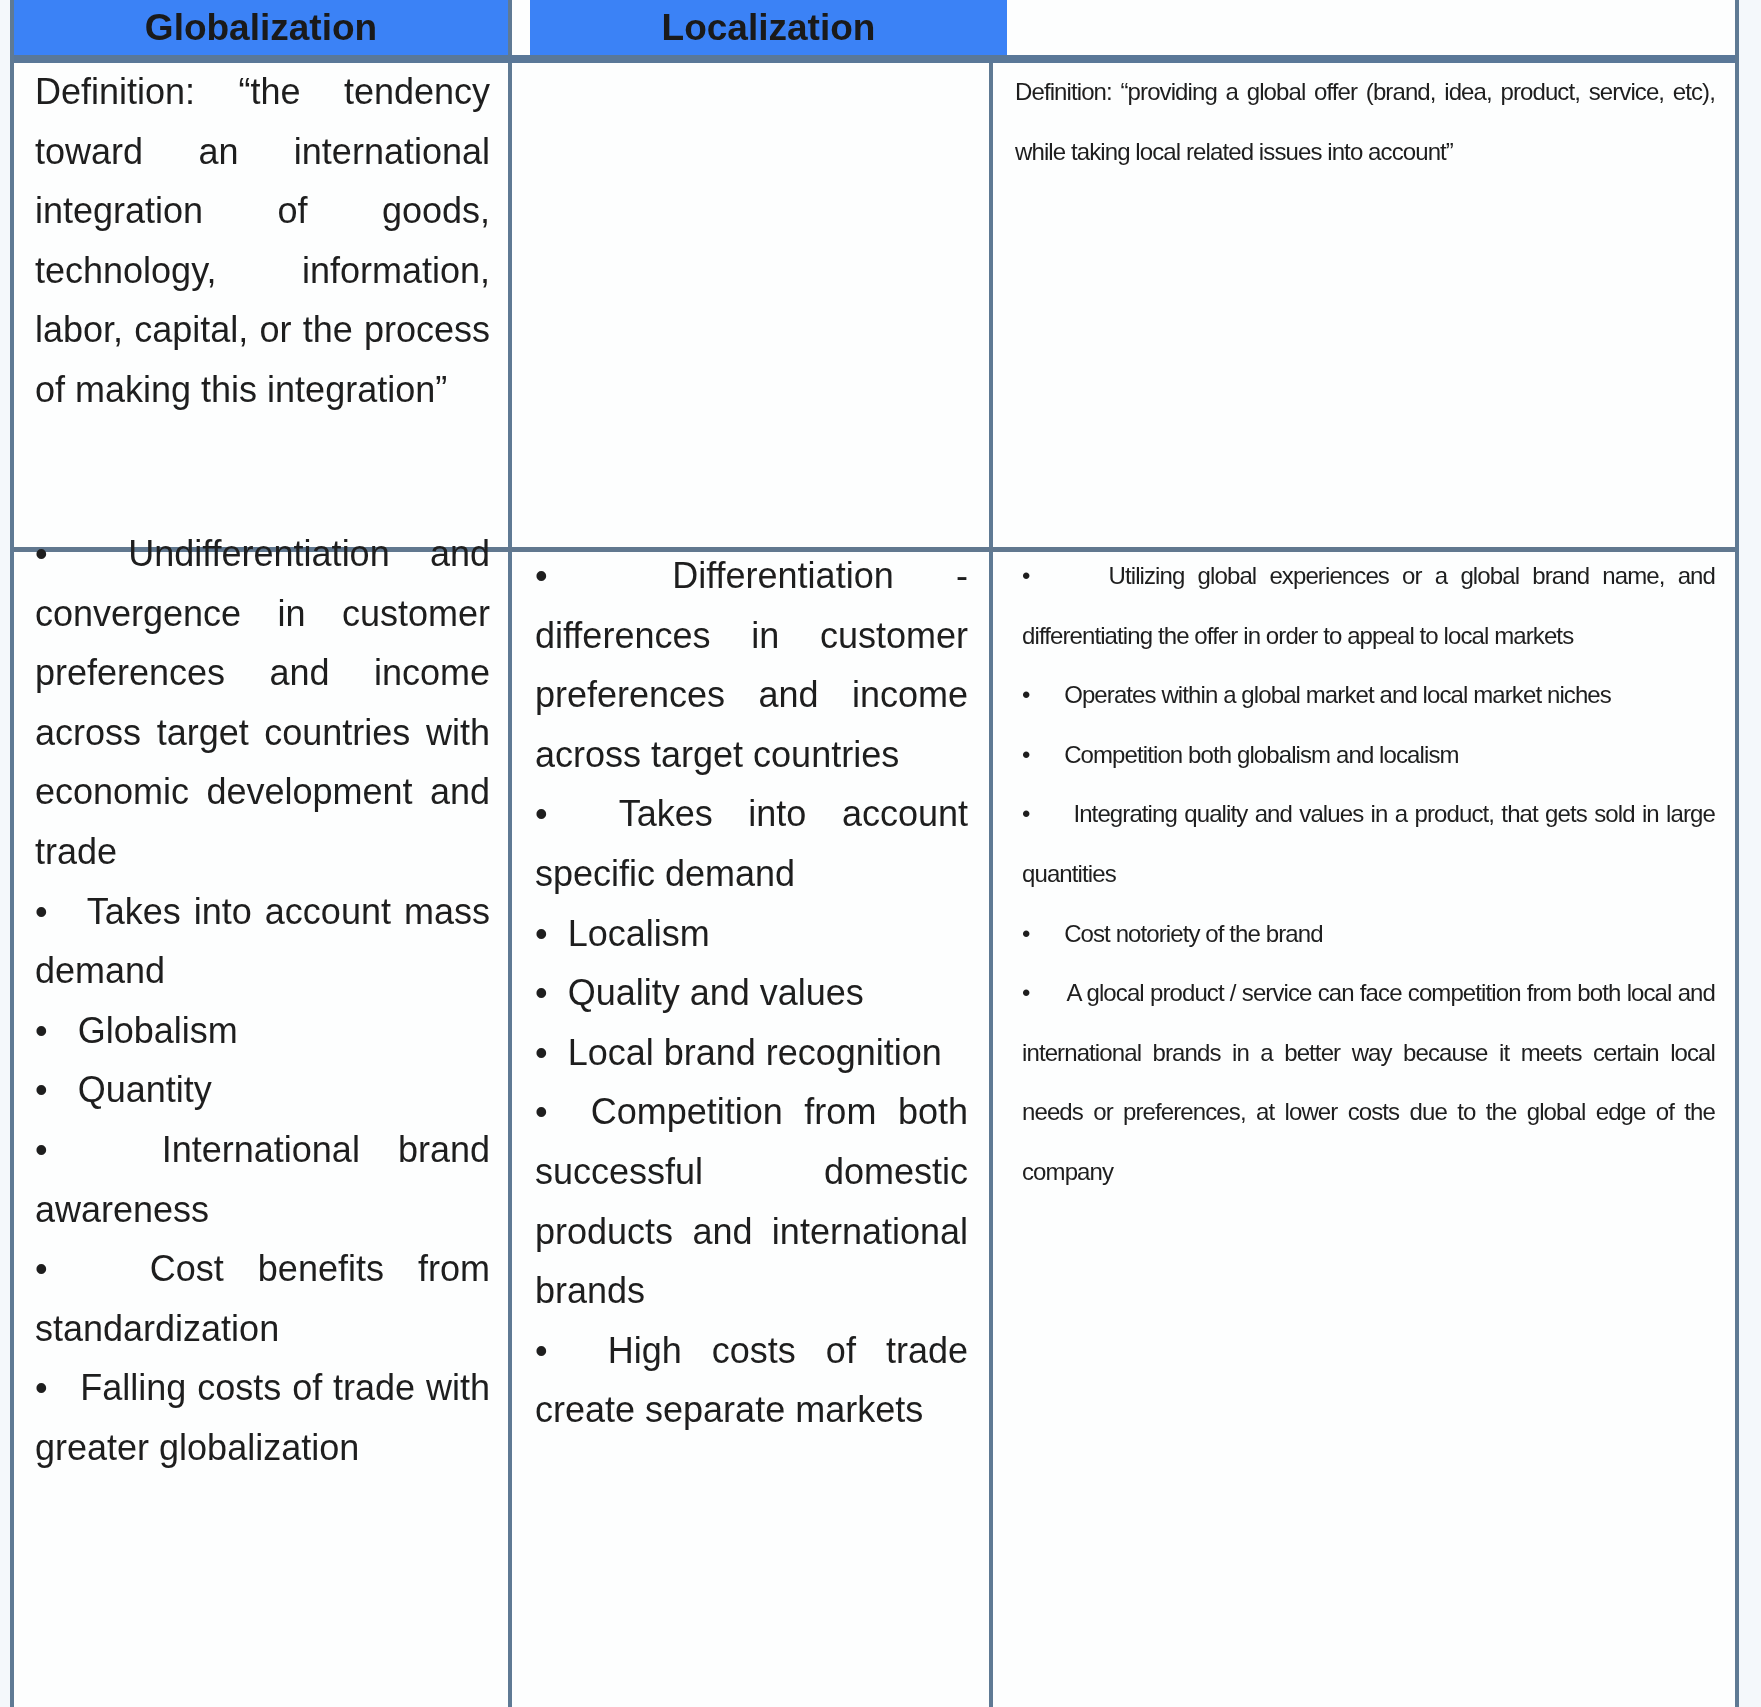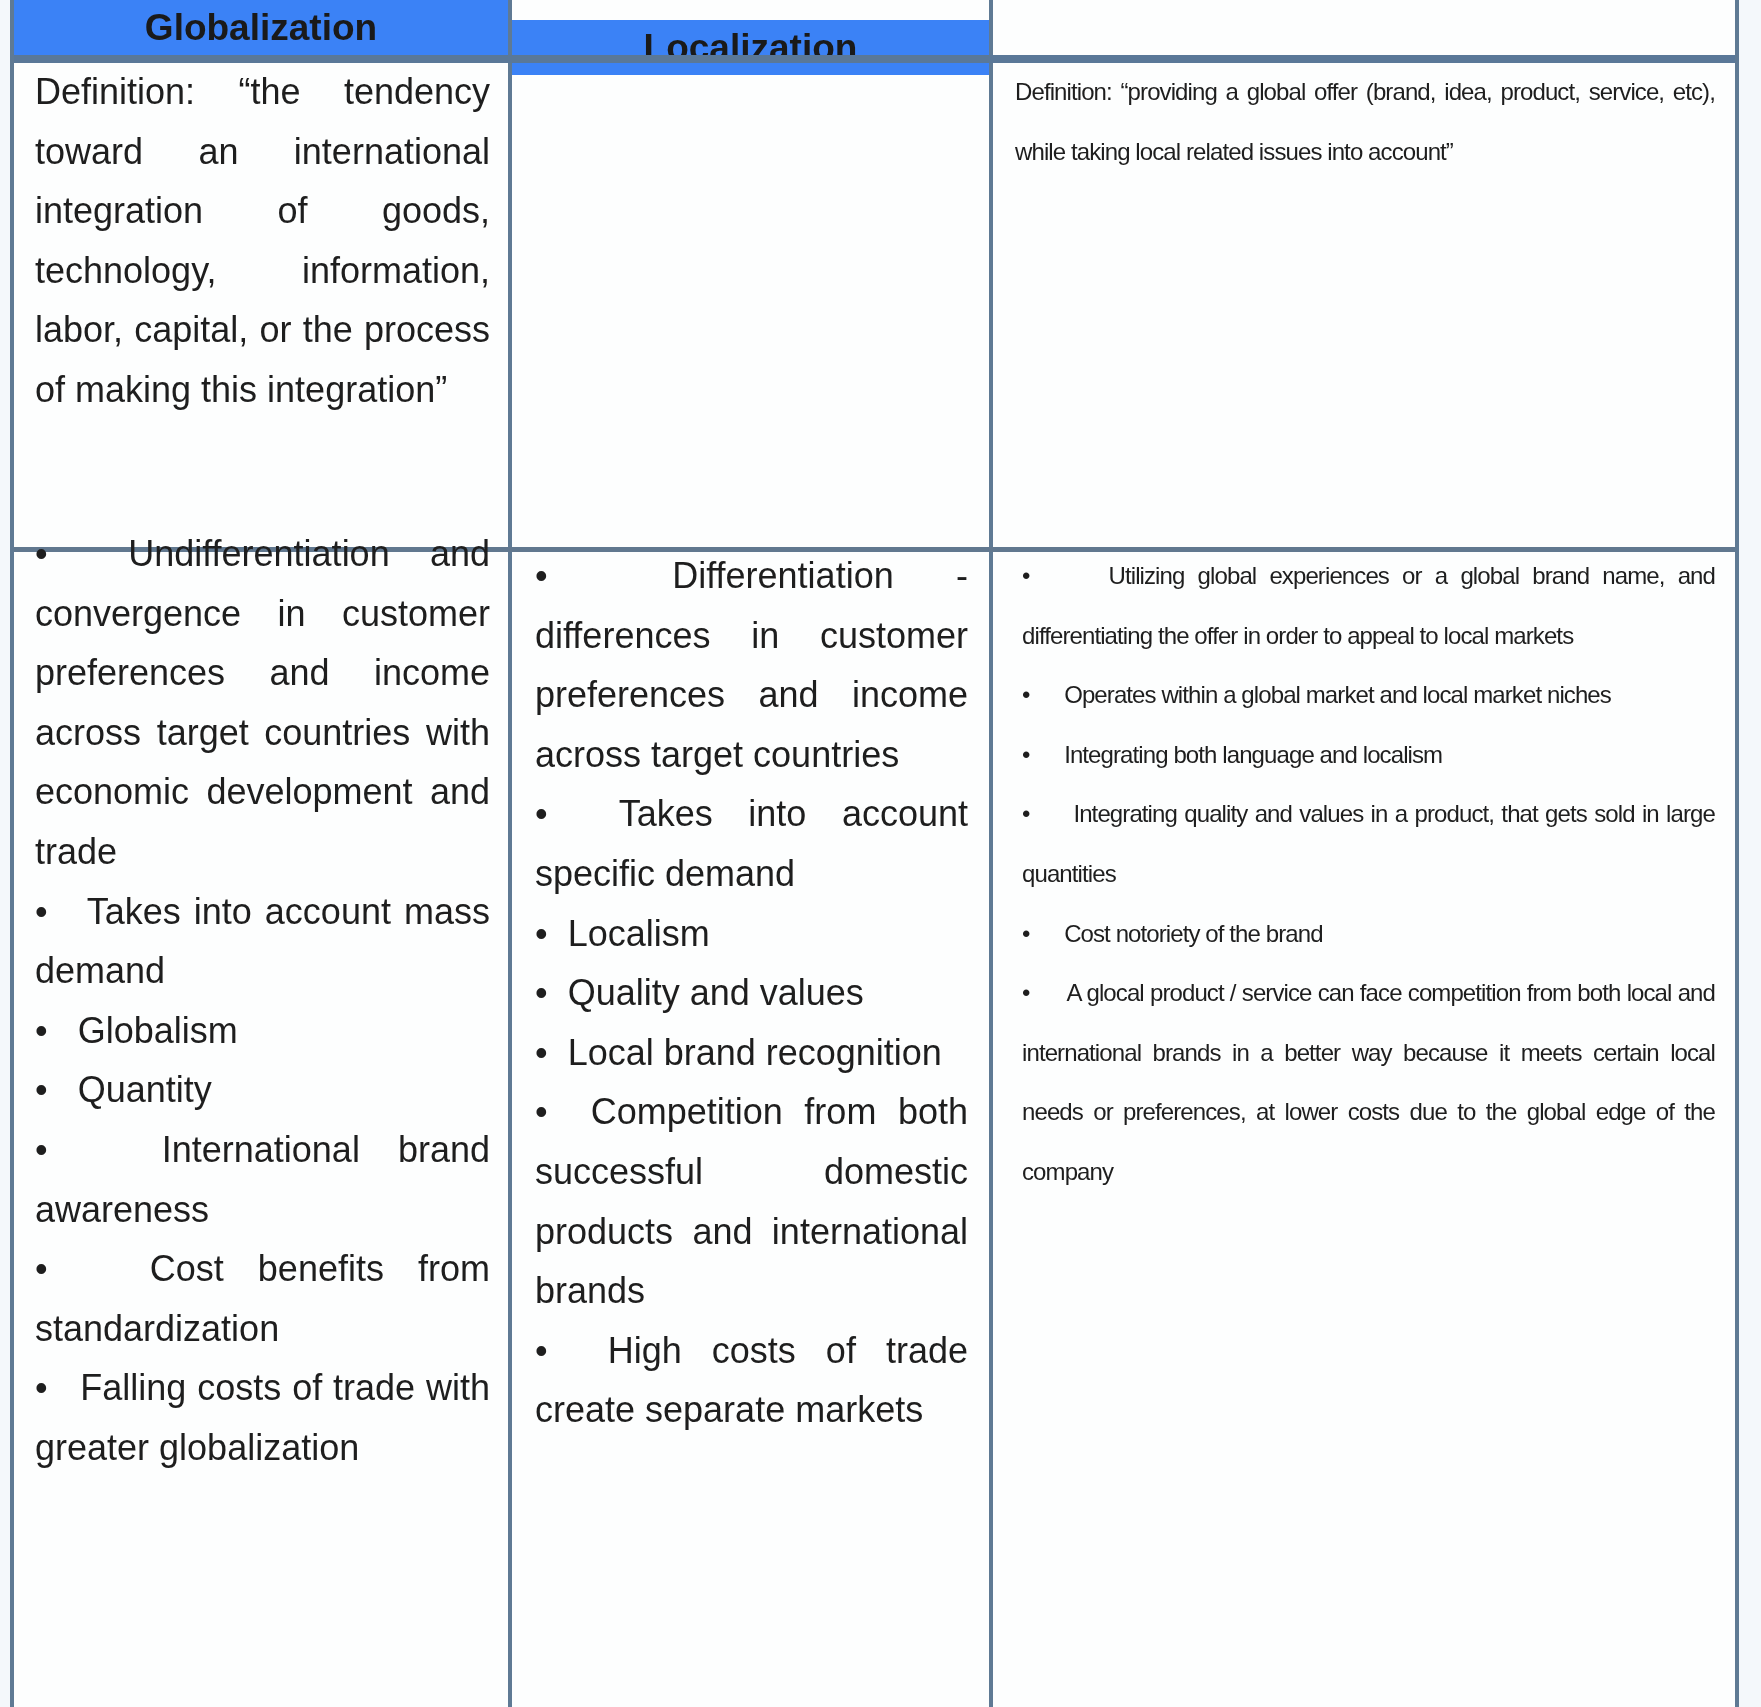--- a/index.html
+++ b/index.html
@@ -83,21 +83,21 @@
 </style>
 </head>
 <body>
 
 <div class="table">
 
   <div class="vline" style="left:494px;"></div>
   <div class="vline" style="left:975px;"></div>
 
   <div class="header-cell" style="left:0; width:494px;">Globalization</div>
-  <div class="header-cell" style="left:498px; width:477px;margin-top:20px;">Localization</div>
+  <div class="header-cell" style="left:516px; width:477px;">Localization</div>
 
   <div class="hline-header"></div>
   <div class="hline-row"></div>
 
   <div class="cell" style="left:21px; top:66px; width:455px;">
     <p>Definition: “the tendency toward an international integration of goods, technology, information, labor, capital, or the process of making this integration”</p>
   </div>
   <div class="cell narrow" style="left:1001px; top:66px; width:700px;">
     <p>Definition: “providing a global offer (brand, idea, product, service, etc), while taking local related issues into account”</p>
   </div>
@@ -118,18 +118,18 @@
     <p class="bullet"><span class="dot">•</span>&nbsp;&nbsp;<span>Localism</span></p>
     <p class="bullet"><span class="dot">•</span>&nbsp;&nbsp;<span>Quality and values</span></p>
     <p class="bullet"><span class="dot">•</span>&nbsp;&nbsp;<span>Local brand recognition</span></p>
     <p class="bullet"><span class="dot">•</span>&nbsp;&nbsp;<span>Competition from both successful domestic products and international brands</span></p>
     <p class="bullet"><span class="dot">•</span>&nbsp;&nbsp;<span>High costs of trade create separate markets</span></p>
   </div>
 
   <div class="cell narrow" style="left:1008px; top:550px; width:693px;">
     <p class="bullet"><span class="dot">•</span>&nbsp;&nbsp;&nbsp;&nbsp;&nbsp;&nbsp;<span>Utilizing global experiences or a global brand name, and differentiating the offer in order to appeal to local markets</span></p>
     <p class="bullet"><span class="dot">•</span>&nbsp;&nbsp;&nbsp;&nbsp;&nbsp;&nbsp;<span>Operates within a global market and local market niches</span></p>
-    <p class="bullet"><span class="dot">•</span>&nbsp;&nbsp;&nbsp;&nbsp;&nbsp;&nbsp;<span>Integrating both language and localism</span></p>
+    <p class="bullet"><span class="dot">•</span>&nbsp;&nbsp;&nbsp;&nbsp;&nbsp;&nbsp;<span>Competition both globalism and localism</span></p>
     <p class="bullet"><span class="dot">•</span>&nbsp;&nbsp;&nbsp;&nbsp;&nbsp;&nbsp;<span>Integrating quality and values in a product, that gets sold in large quantities</span></p>
     <p class="bullet"><span class="dot">•</span>&nbsp;&nbsp;&nbsp;&nbsp;&nbsp;&nbsp;<span>Cost notoriety of the brand</span></p>
     <p class="bullet"><span class="dot">•</span>&nbsp;&nbsp;&nbsp;&nbsp;&nbsp;&nbsp;<span>A glocal product / service can face competition from both local and international brands in a better way because it meets certain local needs or preferences, at lower costs due to the global edge of the company</span></p>
   </div>
 </div>
 
 </body></html>

